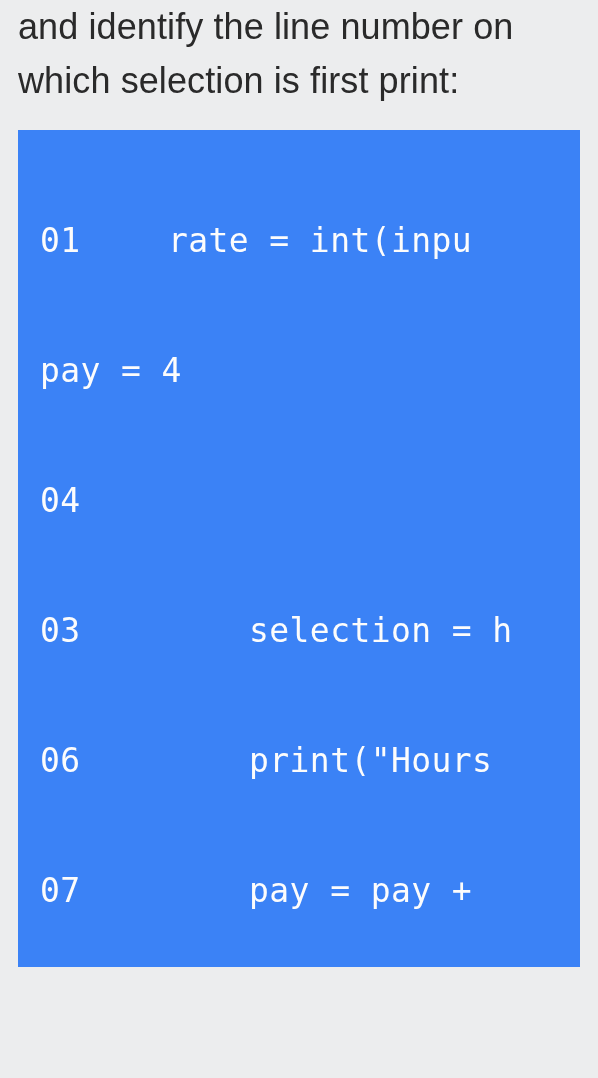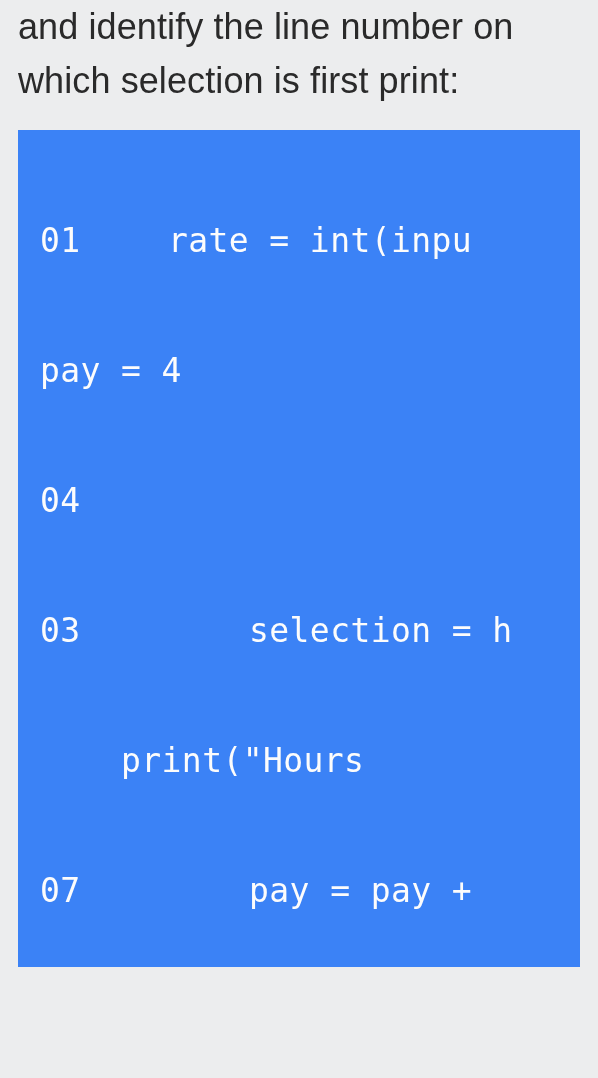--- a/index.html
+++ b/index.html
@@ -68,21 +68,21 @@
     <div class="code-row">
       <span class="code">pay = 4</span>
     </div>
     <div class="code-row">
       <span class="ln">04</span>
     </div>
     <div class="code-row">
       <span class="ln">03</span><span class="code">    selection = h</span>
     </div>
     <div class="code-row">
-      <span class="code">    print("Hours</span>
+      <span class="ln">06</span><span class="code">    print("Hours</span>
     </div>
     <div class="code-row">
       <span class="ln">07</span><span class="code">    pay = pay + </span>
     </div>
     
     
     
     
     
     

